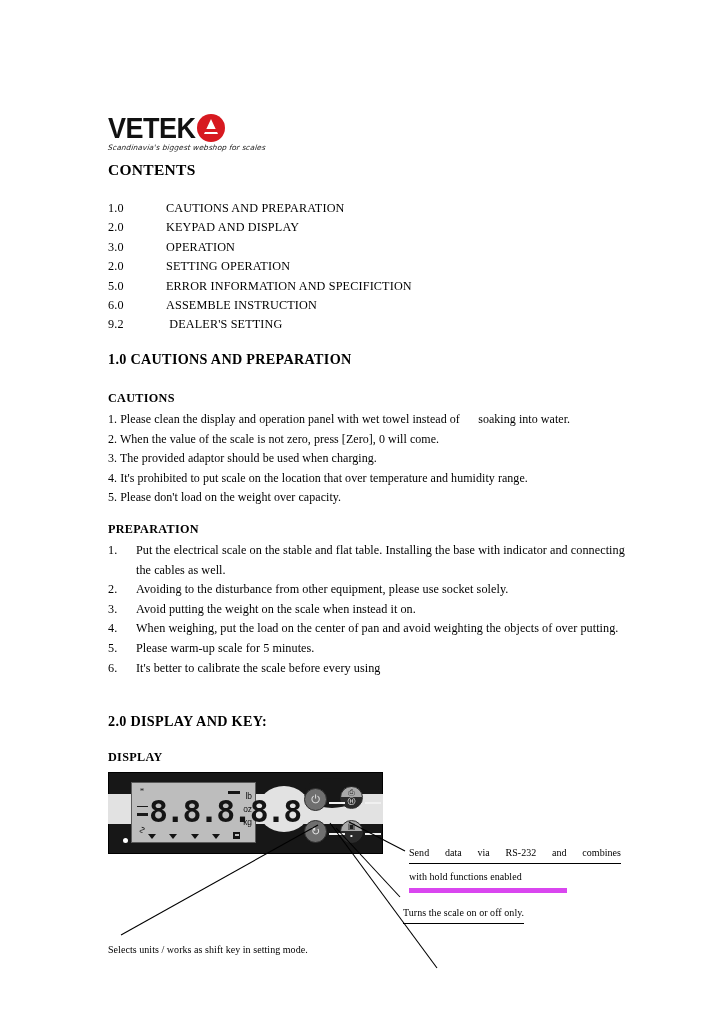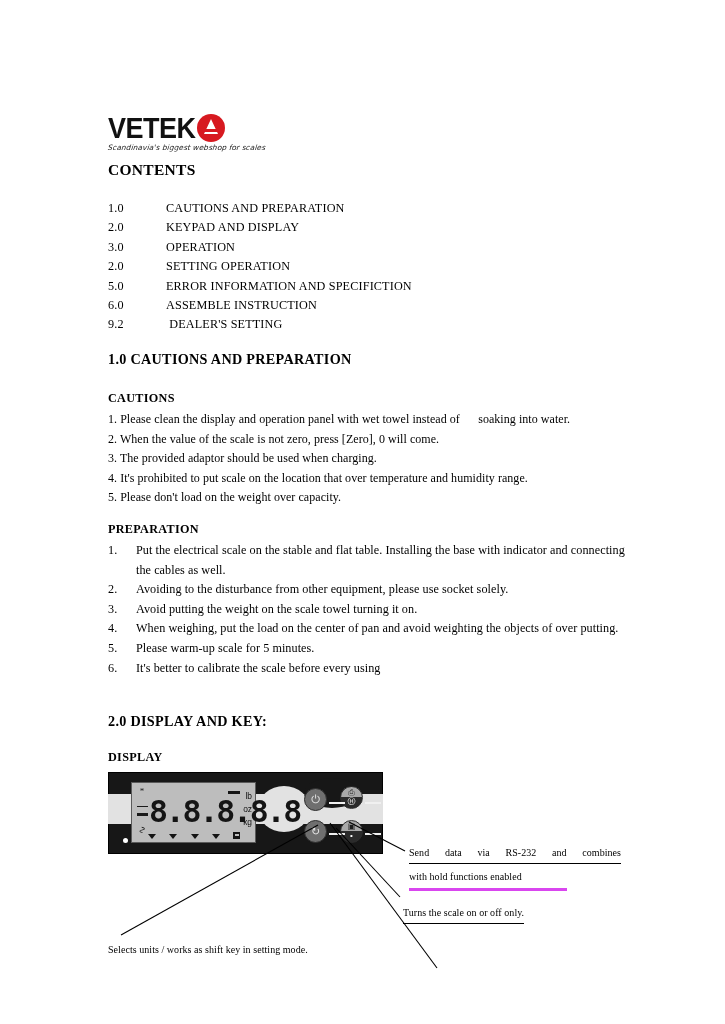--- a/index.html
+++ b/index.html
@@ -389,21 +389,21 @@
   .co-rs232 { left: 409px; top: 808px; width: 212px; }
   .co-rs232 .l1 {
     display: block;
     border-bottom: 1px solid #000;
     text-align: justify;
     text-align-last: justify;
     padding-bottom: 1px;
   }
   .co-rs232 .l2 {
     display: block;
-    border-bottom: 3px solid #d946ef;
+    border-bottom: 5px solid #d946ef;
     width: 158px;
     padding-bottom: 1px;
     margin-top: 3px;
   }
   .co-power { left: 403px; top: 868px; }
   .co-units { left: 108px; top: 905px; }
 </style>
 </head>
 <body>
 
@@ -466,21 +466,21 @@
     <div class="num-item">
       <span class="n">1.</span>
       <span class="t">Put the electrical scale on the stable and flat table. Installing the base with indicator and connecting the cables as well.</span>
     </div>
     <div class="num-item">
       <span class="n">2.</span>
       <span class="t">Avoiding to the disturbance from other equipment, please use socket solely.</span>
     </div>
     <div class="num-item">
       <span class="n">3.</span>
-      <span class="t"> Avoid putting the weight on the scale towel turning it on.</span>
+      <span class="t"> Avoid putting the weight on the scale when instead it on.</span>
     </div>
     <div class="num-item">
       <span class="n">4.</span>
       <span class="t">When weighing, put the load on the center of pan and avoid weighting the objects of over putting.</span>
     </div>
     <div class="num-item">
       <span class="n">5.</span>
       <span class="t">Please warm-up scale for 5 minutes.</span>
     </div>
     <div class="num-item">

